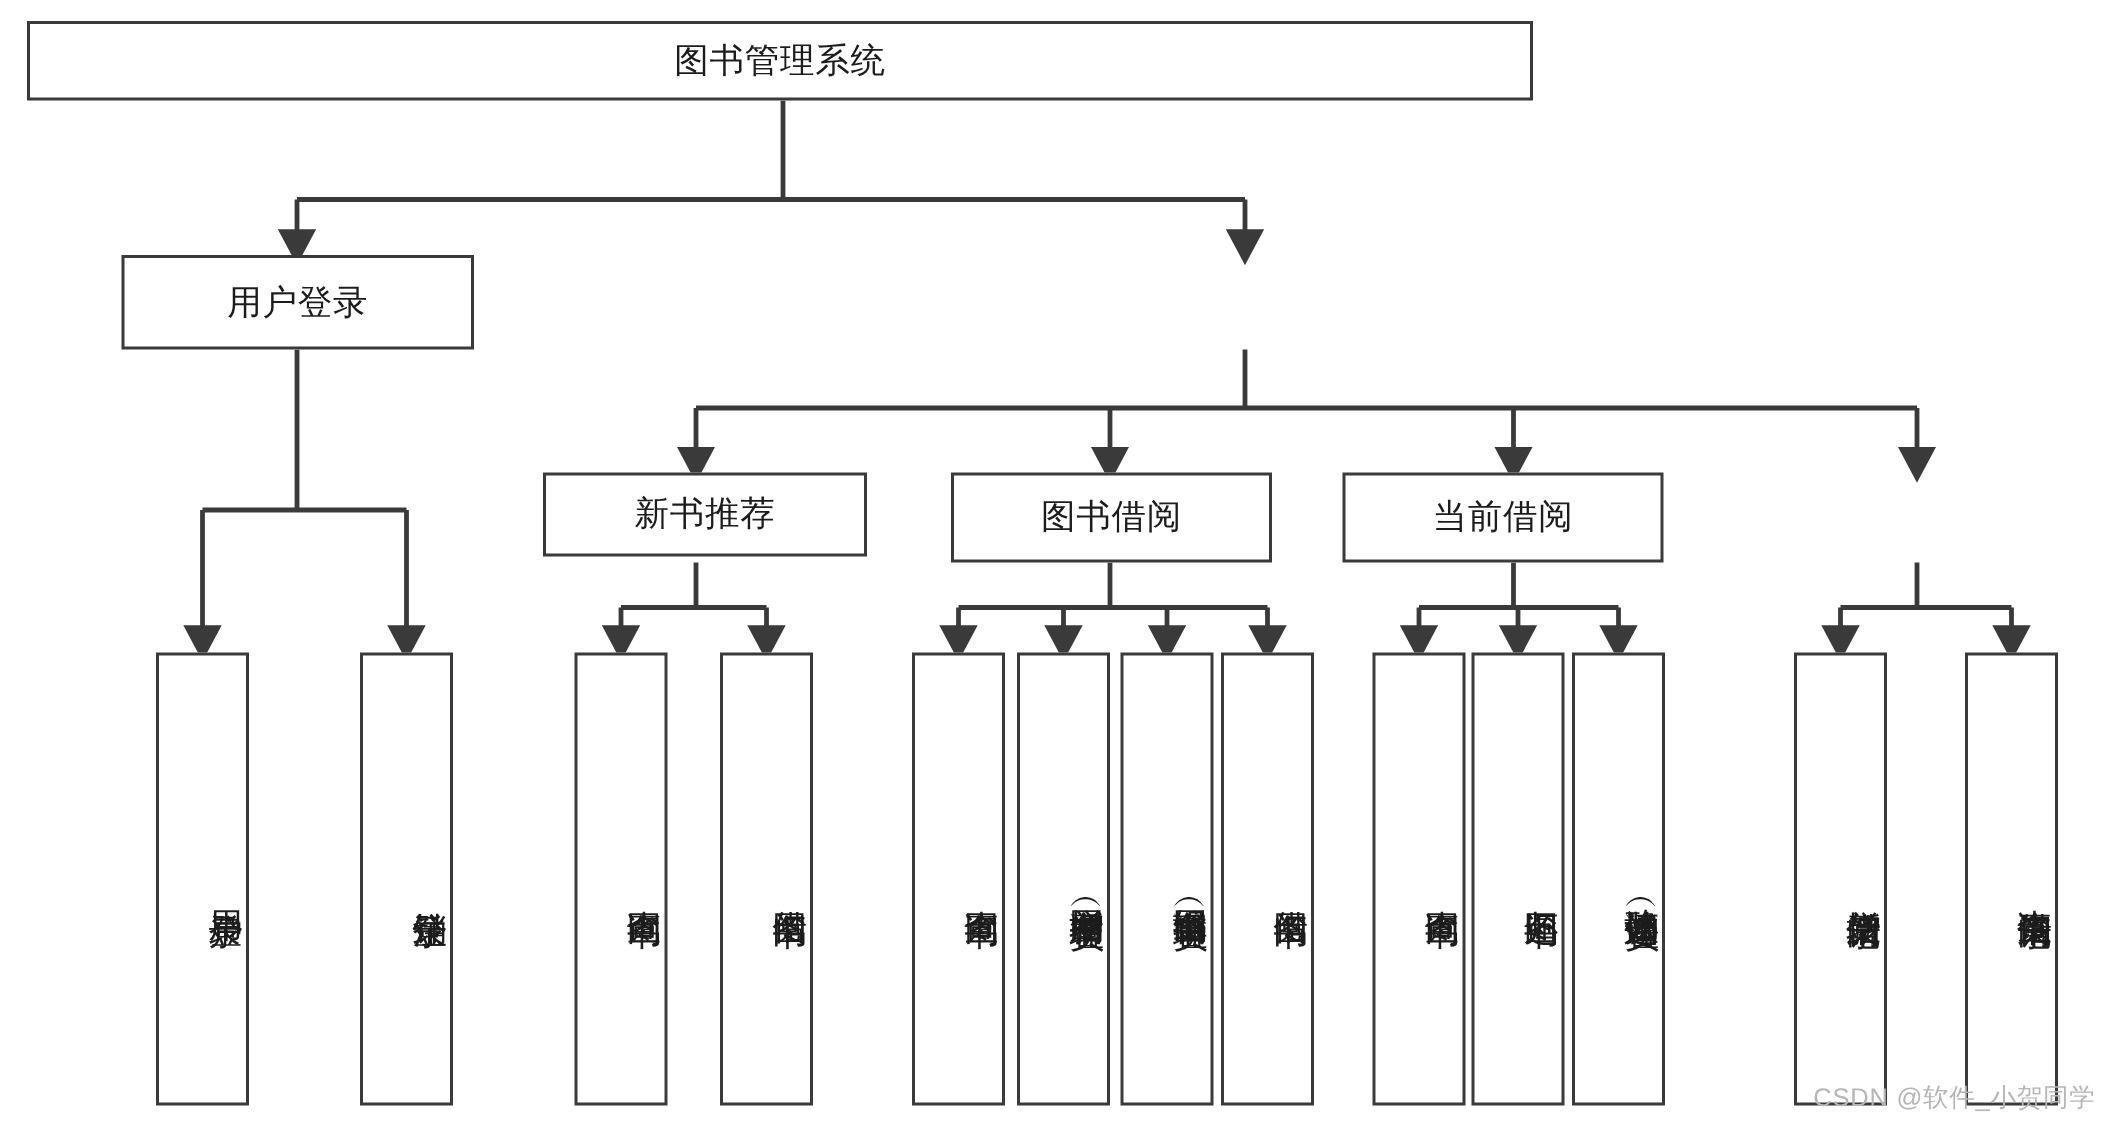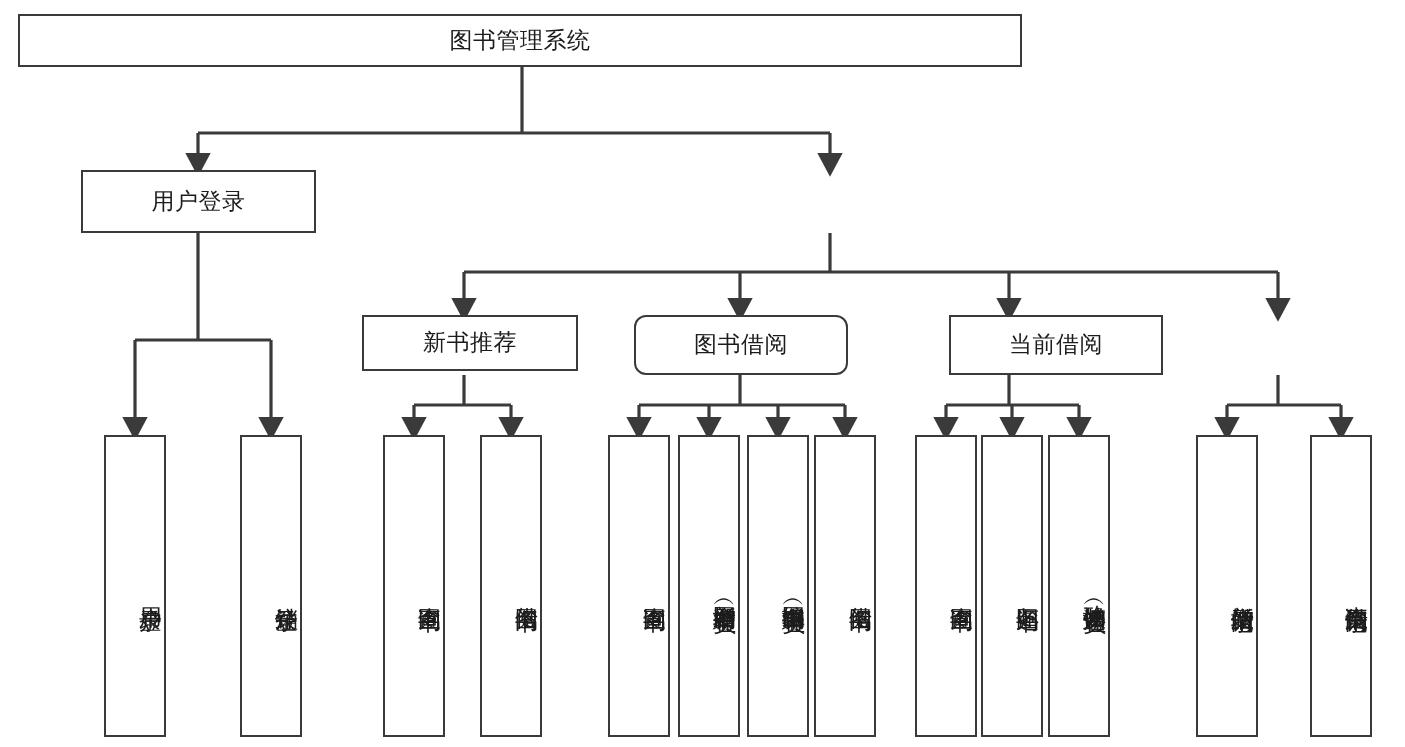--- a/index.html
+++ b/index.html
@@ -124,22 +124,22 @@
       <path d="M1227,405 L1227,427" marker-end="url(#arrow)"></path>
       <path d="M1341,405 L1341,427" marker-end="url(#arrow)"></path>
     </g>
   </svg>
 
   <div class="node horizontal root" style="left:18px; top:14px; width:1004px; height:53px;">图书管理系统</div>
 
   <div class="node horizontal" style="left:81px; top:170px; width:235px; height:63px;">用户登录</div>
 
   <div class="node horizontal" style="left:362px; top:315px; width:216px; height:56px;">新书推荐</div>
-  <div class="node horizontal" style="left:634px; top:315px; width:214px; height:60px;border-radius:12px;">图书借阅</div>
-  <div class="node horizontal" style="left:949px; top:315px; width:214px; height:60px;">当前借阅</div>
+  <div class="node horizontal" style="left:634px; top:315px; width:214px; height:60px;">图书借阅</div>
+  <div class="node horizontal" style="left:895px; top:315px; width:214px; height:60px;">当前借阅</div>
 
   <div class="node vertical" style="left:104px; top:435px; width:62px; height:302px;">
     <span class="vlabel">用户登录</span>
   </div>
   <div class="node vertical" style="left:240px; top:435px; width:62px; height:302px;">
     <span class="vlabel">注销登录</span>
   </div>
 
   <div class="node vertical" style="left:383px; top:435px; width:62px; height:302px;">
     <span class="vlabel">查询图书</span>
@@ -171,14 +171,15 @@
     <span class="vlabel">确认归还（管理员）</span>
   </div>
 
   <div class="node vertical" style="left:1196px; top:435px; width:62px; height:302px;">
     <span class="vlabel">新增借阅记录</span>
   </div>
   <div class="node vertical" style="left:1310px; top:435px; width:62px; height:302px;">
     <span class="vlabel">查询借阅记录</span>
   </div>
 
+  <div class="watermark">CSDN @软件_小贺同学</div>
 
 </div>
 
 </body></html>

